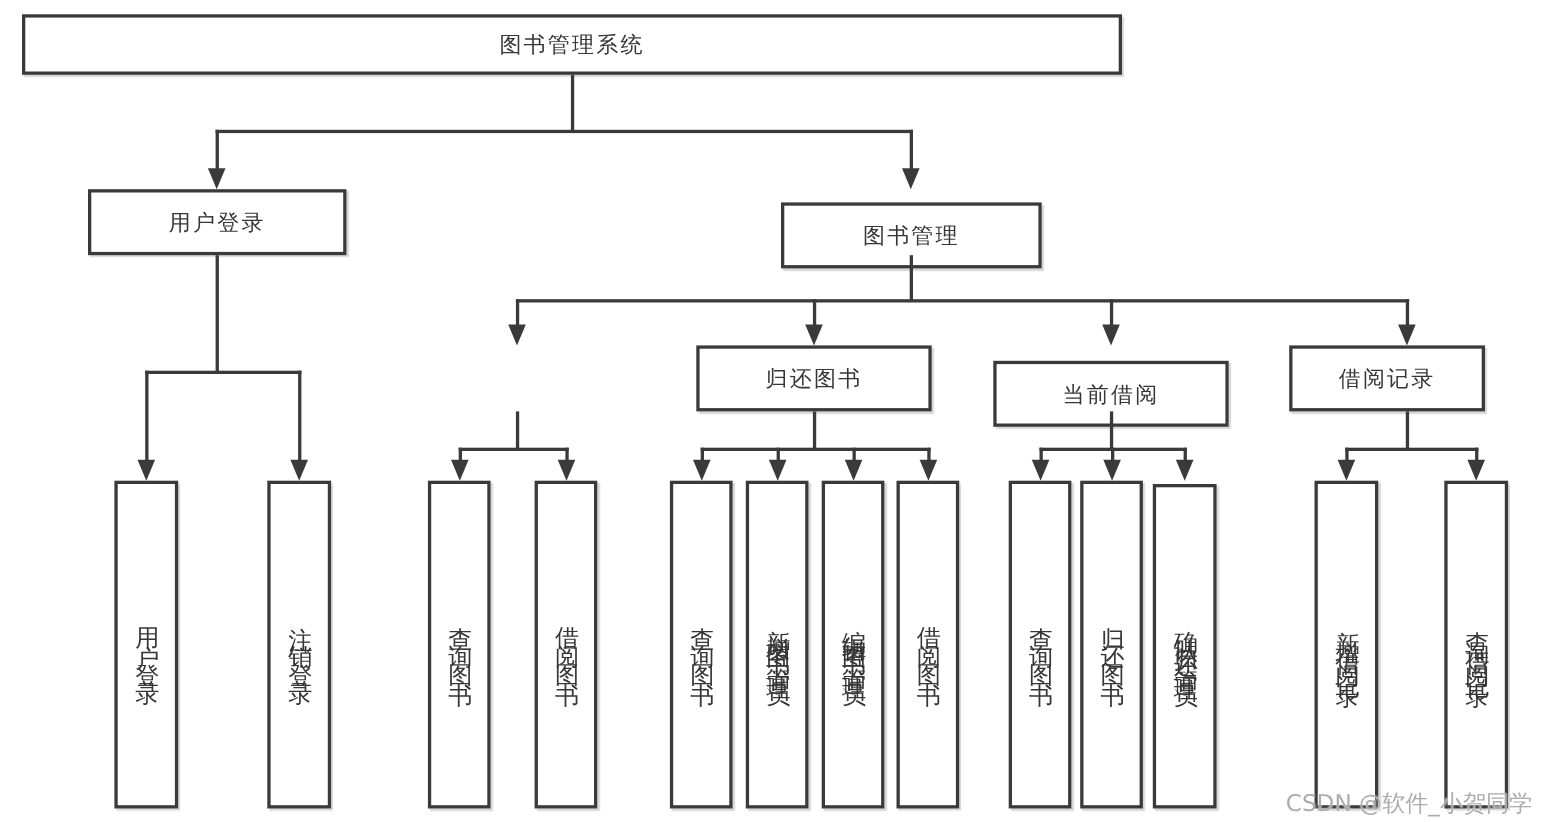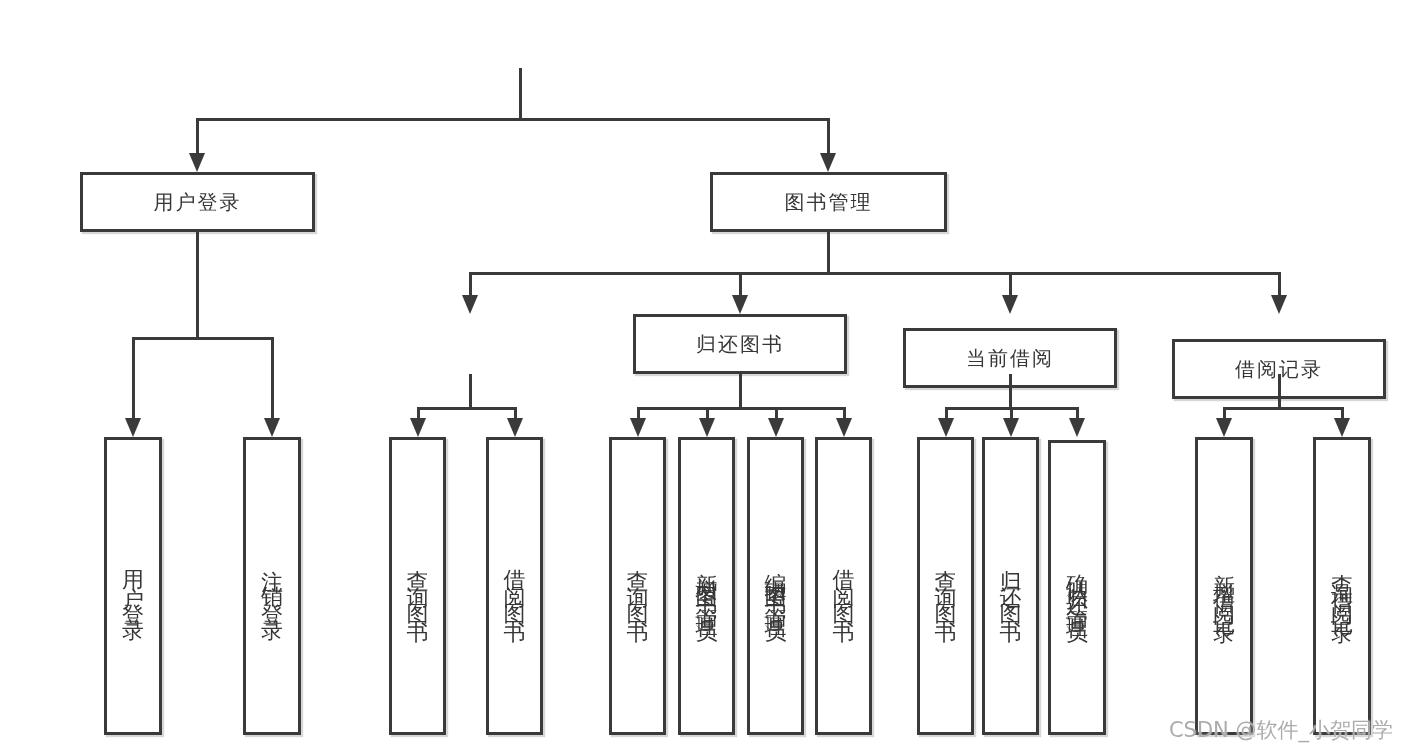--- a/index.html
+++ b/index.html
@@ -58,32 +58,35 @@
     color: rgba(168,168,168,0.95);
     text-shadow: 0 0 2px #ffffff;
     white-space: nowrap;
   }
 </style>
 </head>
 <body>
 
 <div id="canvas">
 
+  <div class="node" style="left:20px; top:13px; width:1000px; height:55px;">
+    <span class="lbl">图书管理系统</span>
+  </div>
 
   <div class="vl" style="left:519px; top:68px; height:52px;"></div>
   <div class="hl" style="left:196px; top:118px; width:634px;"></div>
   <div class="vl" style="left:196px; top:118px; height:38px;"></div>
   <div class="arr" style="left:189px; top:153px;"></div>
   <div class="vl" style="left:827px; top:118px; height:38px;"></div>
   <div class="arr" style="left:820px; top:153px;"></div>
 
   <div class="node" style="left:80px; top:172px; width:235px; height:60px;">
     <span class="lbl">用户登录</span>
   </div>
-  <div class="node" style="left:710px; top:172px; width:237px; height:60px;">
+  <div class="node" style="left:710px; top:184px; width:237px; height:60px;">
     <span class="lbl">图书管理</span>
   </div>
 
   <div class="vl" style="left:196px; top:232px; height:107px;"></div>
   <div class="hl" style="left:132px; top:337px; width:142px;"></div>
   <div class="vl" style="left:132px; top:337px; height:84px;"></div>
   <div class="arr" style="left:125px; top:418px;"></div>
   <div class="vl" style="left:271px; top:337px; height:84px;"></div>
   <div class="arr" style="left:264px; top:418px;"></div>
 
@@ -97,21 +100,21 @@
   <div class="arr" style="left:1002px; top:295px;"></div>
   <div class="vl" style="left:1278px; top:272px; height:26px;"></div>
   <div class="arr" style="left:1271px; top:295px;"></div>
 
   <div class="node" style="left:633px; top:314px; width:214px; height:60px;">
     <span class="lbl">归还图书</span>
   </div>
   <div class="node" style="left:903px; top:328px; width:214px; height:60px;">
     <span class="lbl">当前借阅</span>
   </div>
-  <div class="node" style="left:1172px; top:314px; width:214px; height:60px;margin-top:25px;">
+  <div class="node" style="left:1172px; top:314px; width:178px; height:60px;">
     <span class="lbl">借阅记录</span>
   </div>
 
   <div class="vl" style="left:469px; top:374px; height:36px;"></div>
   <div class="hl" style="left:417px; top:407px; width:100px;"></div>
   <div class="vl" style="left:417px; top:407px; height:15px;"></div>
   <div class="arr" style="left:410px; top:418px;"></div>
   <div class="vl" style="left:514px; top:407px; height:15px;"></div>
   <div class="arr" style="left:507px; top:418px;"></div>
 

